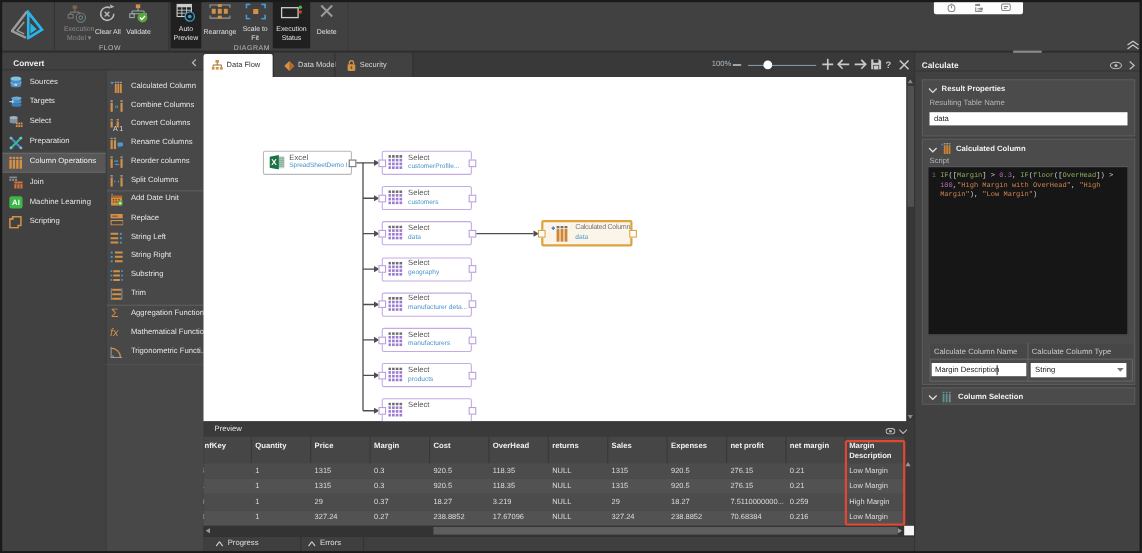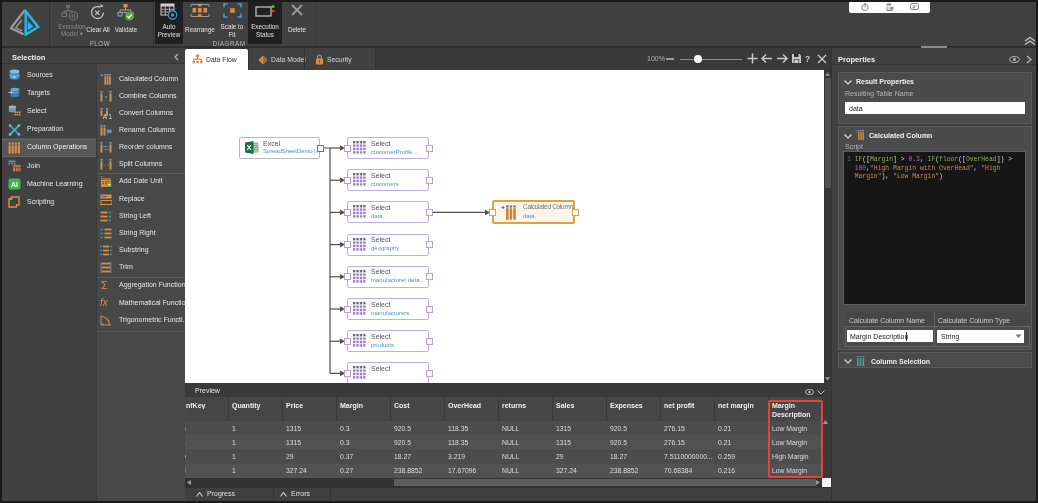--- a/index.html
+++ b/index.html
@@ -93,21 +93,21 @@
 </svg>
 <svg class="ic" style="left:910px;top:3px;" width="9" height="8" viewBox="0 0 9 8">
 <rect x="0.5" y="0.5" width="8" height="6" rx="1.5" fill="none" stroke="#8a8a8a"></rect>
 <path d="M2.5 3 h4 M2.5 4.7 h2.5" stroke="#8a8a8a"></path>
 </svg>
 <svg class="ic" style="left:1024px;top:36px;" width="12" height="10" viewBox="0 0 12 10">
 <path d="M1 5 L6 1.5 11 5 M1 8.5 L6 5 11 8.5" fill="none" stroke="#c9c9c9" stroke-width="1.1"></path>
 </svg>
 <div class="a" style="left:0px;top:46px;width:1038px;height:2px;background:#2e2e2e;"></div>
 <div class="a" style="left:0px;top:48px;width:185px;height:455px;background:#414141;"></div>
-<div class="a" style="left:12px;top:53px;font-size:7.5px;color:#f0f0f0;font-weight:bold;white-space:nowrap;">Selection</div>
+<div class="a" style="left:12px;top:53px;font-size:7.5px;color:#f0f0f0;font-weight:bold;white-space:nowrap;">Convert</div>
 <svg class="ic" style="left:173px;top:53px;" width="7" height="8" viewBox="0 0 7 8">
       <path d="M5 1 L2 4 5 7" fill="none" stroke="#bbb" stroke-width="1.1"></path>
     </svg>
 <div class="a" style="left:0px;top:63px;width:185px;height:1px;background:#353535;"></div>
 <div class="a" style="left:96px;top:64px;width:89px;height:439px;background:#484848;border-left:1px solid #3a3a3a;"></div>
 <svg class="ic" style="left:8px;top:69.0px;" width="13" height="12" viewBox="0 0 13 12">
 <path d="M1.7 2.4 v6 a4.8 2 0 0 0 9.6 0 v-6" fill="#4a90c8"></path>
 <ellipse cx="6.5" cy="2.4" rx="4.8" ry="1.9" fill="#85bfe2"></ellipse>
 <path d="M1.7 5.5 a4.8 2 0 0 0 9.6 0" fill="none" stroke="#85bfe2" stroke-width="0.8"></path>
 <path d="M4.6 8.2 h2.6 M7.2 8.2 l-1-1 M7.2 8.2 l-1 1" stroke="#d6ebf7" stroke-width="0.9" fill="none"></path>
@@ -762,21 +762,21 @@
     </svg>
 <div class="a" style="left:207px;top:490px;font-size:7px;color:#e0e0e0;font-weight:normal;white-space:nowrap;">Progress</div>
 <div class="a" style="left:273px;top:487px;width:1px;height:16px;background:#333333;"></div>
 <svg class="ic" style="left:280px;top:492px;" width="7" height="5" viewBox="0 0 7 5">
       <path d="M0.5 4.5 L3.5 0.5 6.5 4.5" fill="none" stroke="#ccc" stroke-width="1.1"></path>
     </svg>
 <div class="a" style="left:291px;top:490px;font-size:7px;color:#e0e0e0;font-weight:normal;white-space:nowrap;">Errors</div>
 <div class="a" style="left:330px;top:487px;width:1px;height:16px;background:#333333;"></div>
 <div class="a" style="left:831px;top:48px;width:207px;height:455px;background:#414141;border-left:1px solid #333333;"></div>
 <div class="a" style="left:921px;top:46px;width:26px;height:2px;background:#8a8a8a;"></div>
-<div class="a" style="left:838px;top:55px;font-size:7.5px;color:#f0f0f0;font-weight:bold;white-space:nowrap;">Properties</div>
+<div class="a" style="left:838px;top:55px;font-size:7.5px;color:#f0f0f0;font-weight:bold;white-space:nowrap;">Calculate</div>
 <svg class="ic" style="left:1009px;top:56px;" width="11" height="7" viewBox="0 0 11 7">
 <ellipse cx="5.5" cy="3.5" rx="5" ry="3" fill="none" stroke="#bbb"></ellipse>
 <circle cx="5.5" cy="3.5" r="1.4" fill="#bbb"></circle>
 </svg>
 <svg class="ic" style="left:1026px;top:55px;" width="6" height="9" viewBox="0 0 6 9">
       <path d="M1 1 L5 4.5 1 8" fill="none" stroke="#bbb" stroke-width="1.2"></path>
     </svg>
 <div class="a" style="left:831px;top:64px;width:207px;height:1px;background:#353535;"></div>
 <div class="a" style="left:838px;top:72px;width:194px;height:52px;background:#4b4b4b;border:1px solid #5a5a5a;"></div>
 <svg class="ic" style="left:844px;top:80px;" width="8" height="5" viewBox="0 0 8 5">

